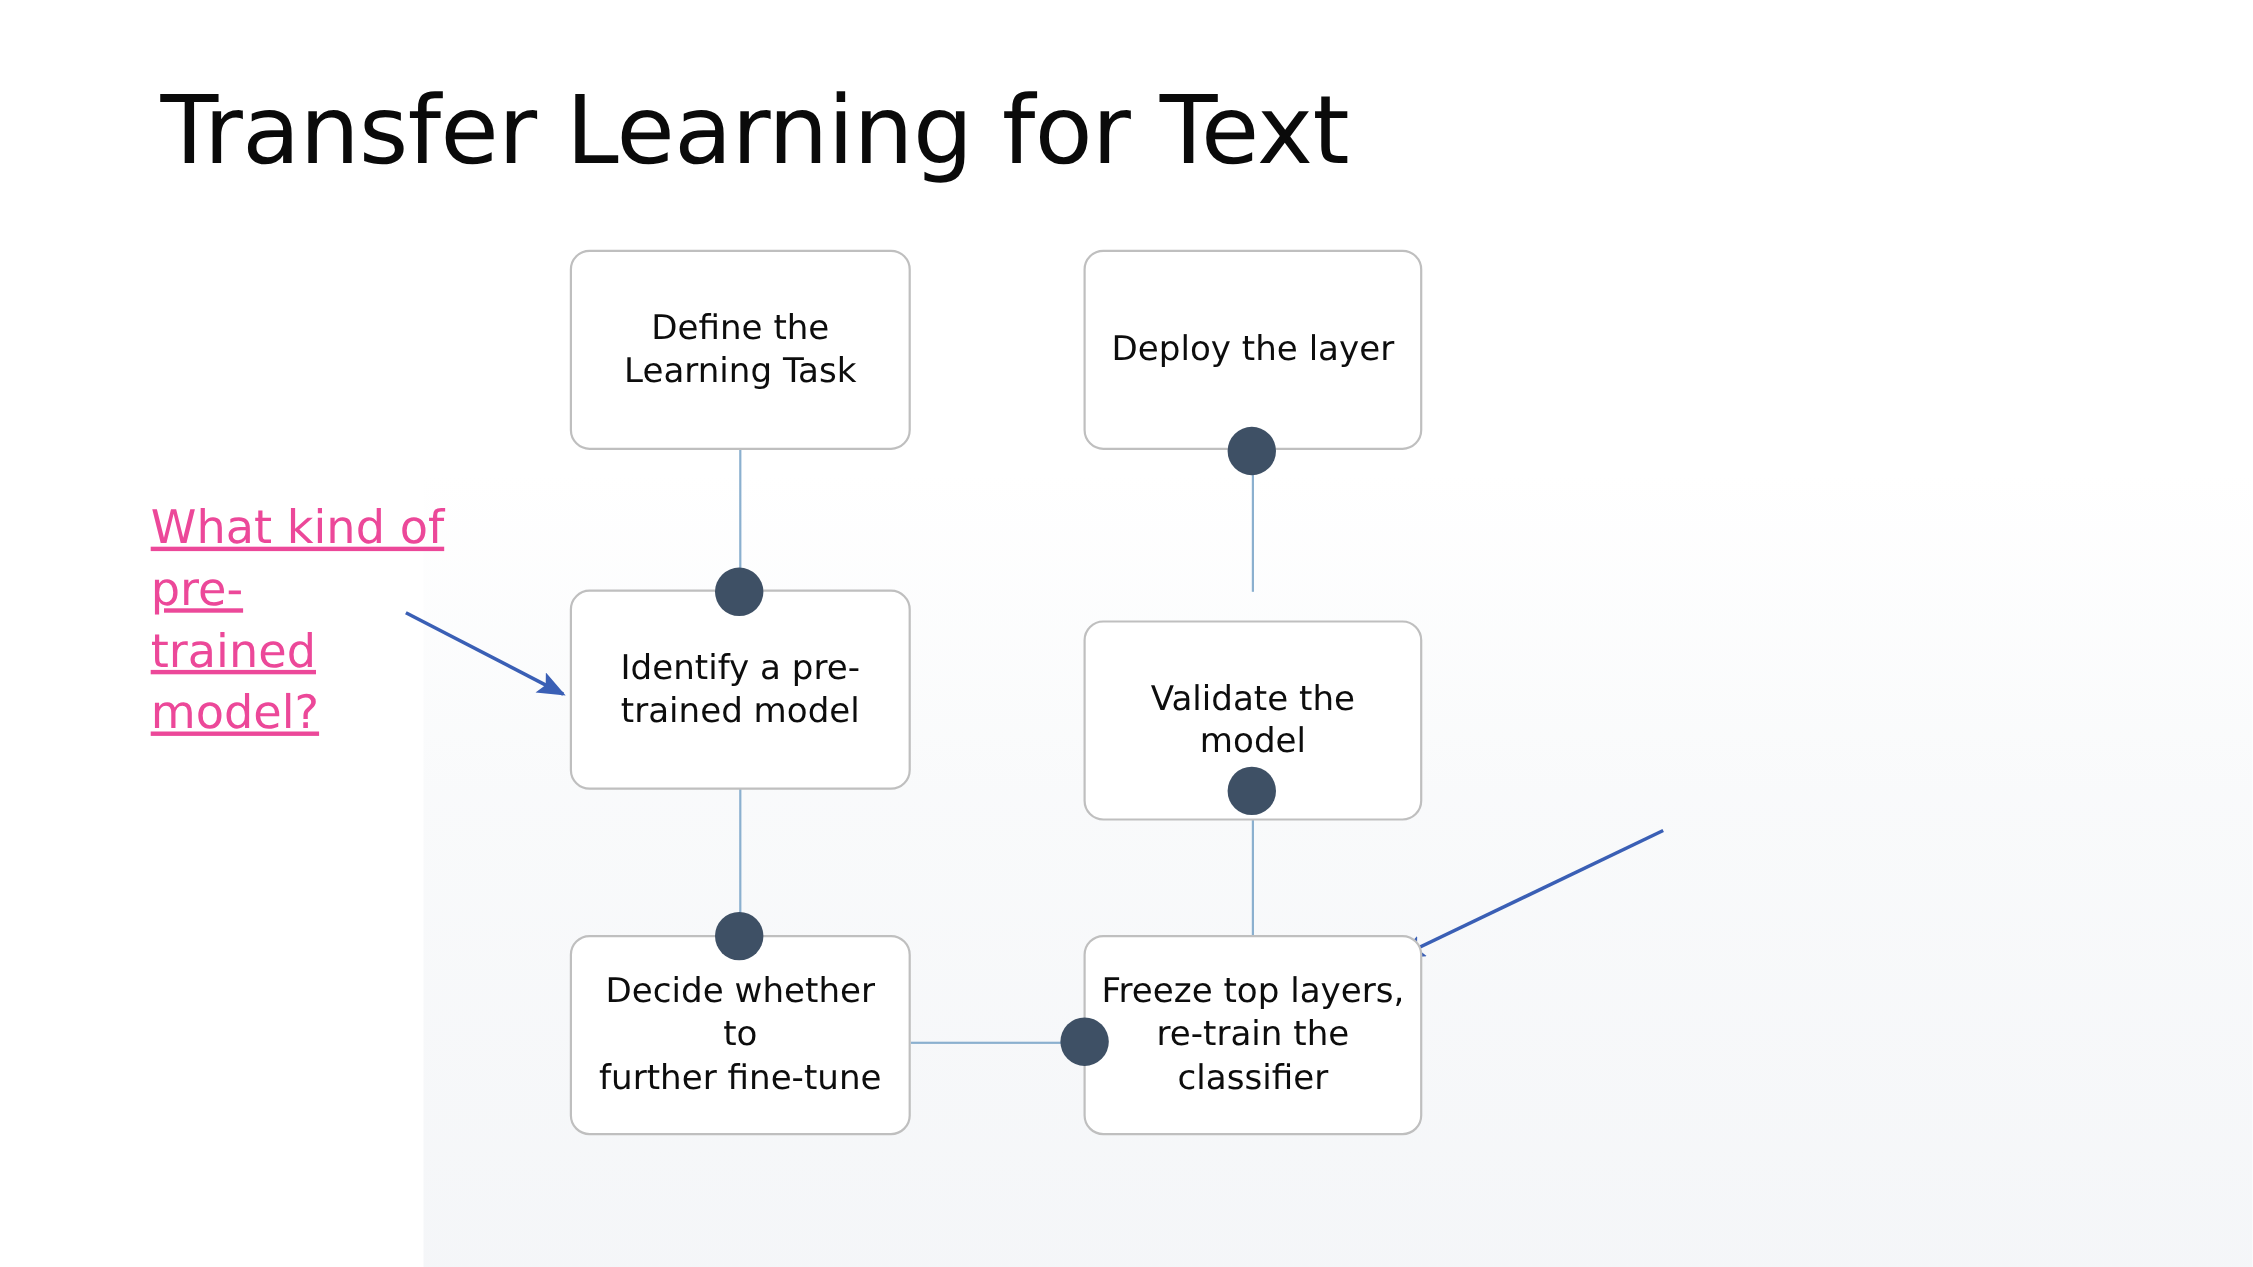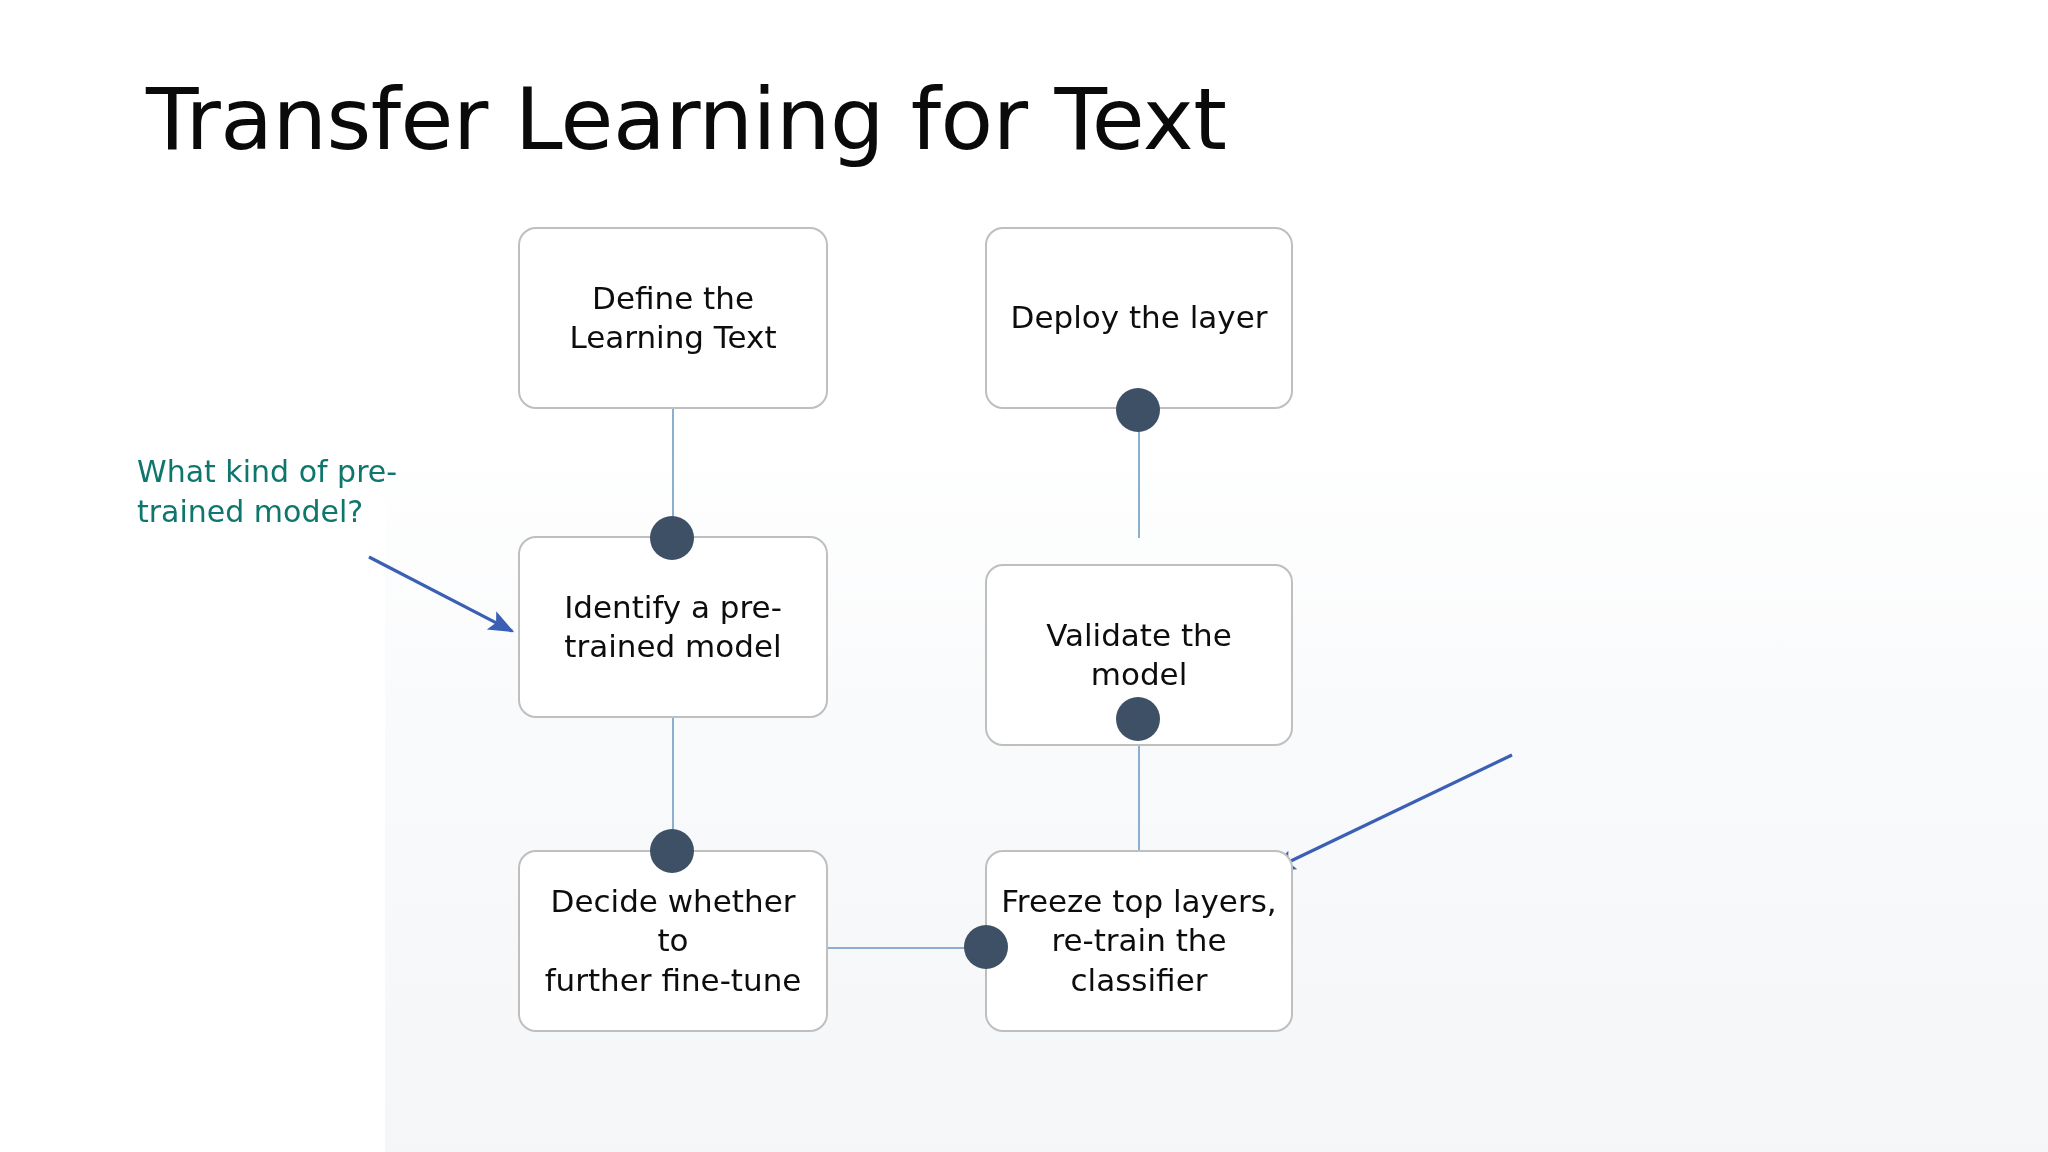--- a/index.html
+++ b/index.html
@@ -94,25 +94,26 @@
   }
   .d-identify-top  { left: 650px;  top: 516px; }
   .d-decide-top    { left: 650px;  top: 829px; }
   .d-deploy-bottom { left: 1116px; top: 388px; }
   .d-validate-bot  { left: 1116px; top: 697px; }
   .d-freeze-left   { left: 964px;  top: 925px; }
 
   
   .callout {
     position: absolute;
-    color: #0f766e;
-    font-size: 30px;
+    color: #ec4899;
+    font-size: 42px;
     line-height: 1.33;
     white-space: pre-line;
     z-index: 5;
+    text-decoration: underline;
   }
   .callout-left  { left: 137px;  top: 452px; width: 300px; }
   .callout-right { left: 1545px; top: 689px; width: 330px; }
 
   .arrow-layer {
     position: absolute;
     left: 0; top: 0;
     width: 2048px;
     height: 1152px;
     z-index: 2;
@@ -129,21 +130,21 @@
   <div class="slide-title">Transfer Learning for Text</div>
 
   <div class="conn conn-v c-define-identify"></div>
   <div class="conn conn-v c-identify-decide"></div>
   <div class="conn conn-v c-deploy-validate"></div>
   <div class="conn conn-v c-validate-freeze"></div>
   <div class="conn conn-h c-decide-freeze"></div>
 
   <div class="node n-define">
     <span class="node-label">Define the
-Learning Text</span>
+Learning Task</span>
   </div>
 
   <div class="node n-identify">
     <span class="node-label">Identify a pre-
 trained model</span>
   </div>
 
   <div class="node n-decide">
     <span class="node-label">Decide whether to
 further fine-tune</span>

